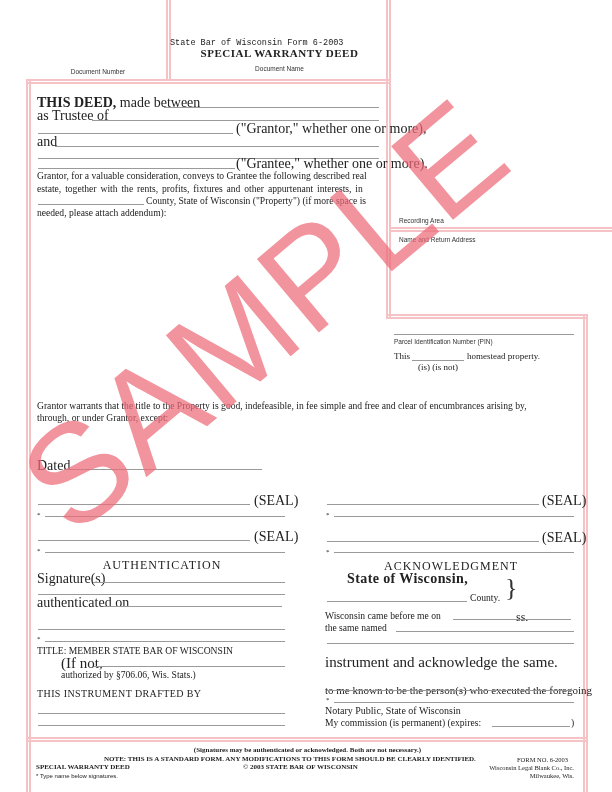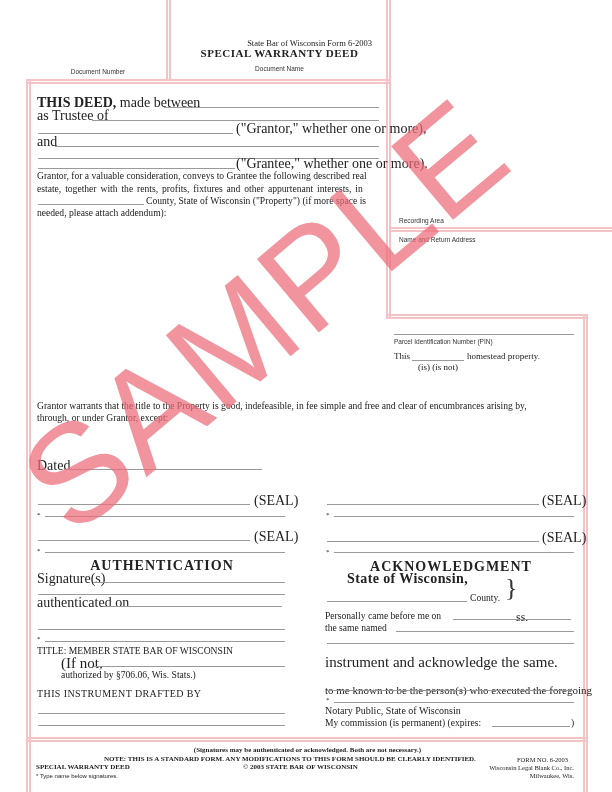--- a/index.html
+++ b/index.html
@@ -6,21 +6,21 @@
   body { width:612px; height:792px; position:relative; overflow:hidden; font-family:"Liberation Serif", serif; color:#222; }
   .abs { position:absolute; }
   .vline2 { position:absolute; width:1px; border-left:2px solid #f5c2c5; border-right:2px solid #f5c2c5; box-sizing:content-box; }
   .hline2 { position:absolute; height:1px; border-top:2px solid #f5c2c5; border-bottom:2px solid #f5c2c5; box-sizing:content-box; }
   .sans { font-family:"Liberation Sans", sans-serif; }
   .small-label { font-family:"Liberation Sans", sans-serif; font-size:6.5px; color:#333; }
   .txt { font-size:14px; line-height:12px; white-space:nowrap; }
   .rule { position:absolute; height:0; border-top:1px solid #9a9a9a; }
   .bold { font-weight:bold; }
   .watermark { position:absolute; left:-10px; top:440px; font-family:"Liberation Sans", sans-serif; font-size:140px; letter-spacing:2px; color:#ee6b78; opacity:0.72; transform:rotate(-40deg); transform-origin:0 0; white-space:nowrap; pointer-events:none; font-weight:normal; }
-  .sec-title { font-weight:bold; font-size:14px; letter-spacing:1px; }
+  .sec-title { font-weight:normal; font-size:12px; letter-spacing:1px; }
   .foot { font-size:7px; line-height:8.5px; white-space:nowrap; }
 </style>
 </head>
 <body>
 
 <div>
 
   <div class="vline2" style="left:166px; top:0; height:80px;"></div>
   <div class="vline2" style="left:386px; top:0; height:318px;"></div>
 
@@ -29,21 +29,21 @@
   <div class="vline2" style="left:26px; top:79px; height:713px;"></div>
 
   <div class="hline2" style="left:389px; top:227px; width:223px;"></div>
 
   <div class="hline2" style="left:386px; top:314px; width:202px;"></div>
   <div class="vline2" style="left:583px; top:314px; height:478px;"></div>
 
   <div class="hline2" style="left:26px; top:737px; width:560px;"></div>
 </div>
 
-<div class="abs txt" style="left:170px; width:202px; top:37px; text-align:right; font-size:8.5px;">State Bar of Wisconsin Form 6-2003</div>
+<div class="abs txt" style="left:170px; width:202px; top:37px; text-align:left; font-size:8.5px;font-family:Liberation Mono, monospace;">State Bar of Wisconsin Form 6-2003</div>
 <div class="abs bold" style="left:170px; width:219px; top:47px; text-align:center; font-size:11px; letter-spacing:0.5px;">SPECIAL WARRANTY DEED</div>
 <div class="abs small-label" style="left:30px; width:136px; top:68px; text-align:center;">Document Number</div>
 <div class="abs small-label" style="left:170px; width:219px; top:65px; text-align:center;">Document Name</div>
 
 <div class="abs small-label" style="left:399px; top:217px;">Recording Area</div>
 <div class="abs small-label" style="left:399px; top:236px;">Name and Return Address</div>
 <div class="abs" style="left:392px; top:246px; width:215px; height:64px;"></div>
 
 <div class="rule" style="left:394px; top:334px; width:180px;"></div>
 <div class="abs small-label" style="left:394px; top:338px;">Parcel Identification Number (PIN)</div>
@@ -121,21 +121,21 @@
 <div class="rule" style="left:38px; top:713px; width:247px;"></div>
 <div class="rule" style="left:38px; top:725px; width:247px;"></div>
 
 <div class="abs sec-title" style="left:327px; width:248px; top:559px; text-align:center;">ACKNOWLEDGMENT</div>
 <div class="abs txt bold" style="left:347px; top:573px; letter-spacing:0.4px;">State of Wisconsin,</div>
 <div class="abs" style="left:505px; top:575px; font-size:26px; line-height:26px; font-family:'Liberation Serif', serif; color:#333;">}</div>
 <div class="abs txt" style="left:516px; top:611px; font-size:12px;text-align:right;">ss.</div>
 <div class="rule" style="left:327px; top:601px; width:140px;"></div>
 <div class="abs txt" style="left:470px; top:592px; font-size:9.6px;">County.</div>
 
-<div class="abs txt" style="left:325px; top:610px; font-size:9.6px;">Personally came before me on</div>
+<div class="abs txt" style="left:325px; top:610px; font-size:9.6px;">Wisconsin came before me on</div>
 <div class="rule" style="left:453px; top:619px; width:118px;"></div>
 <div class="abs txt" style="left:325px; top:622px; font-size:9.6px;">the same named</div>
 <div class="rule" style="left:396px; top:631px; width:178px;"></div>
 <div class="rule" style="left:327px; top:643px; width:247px;"></div>
 <div class="abs txt" style="left:325px; top:684px; font-size:11px;text-align:center;">to me known to be the person(s) who executed the foregoing</div>
 <div class="abs txt" style="left:325px; top:656px; font-size:15px;">instrument and acknowledge the same.</div>
 
 <div class="rule" style="left:327px; top:690px; width:247px;"></div>
 <div class="abs txt" style="left:326px; top:694px; font-size:7px;">*</div>
 <div class="rule" style="left:334px; top:702px; width:240px;"></div>

